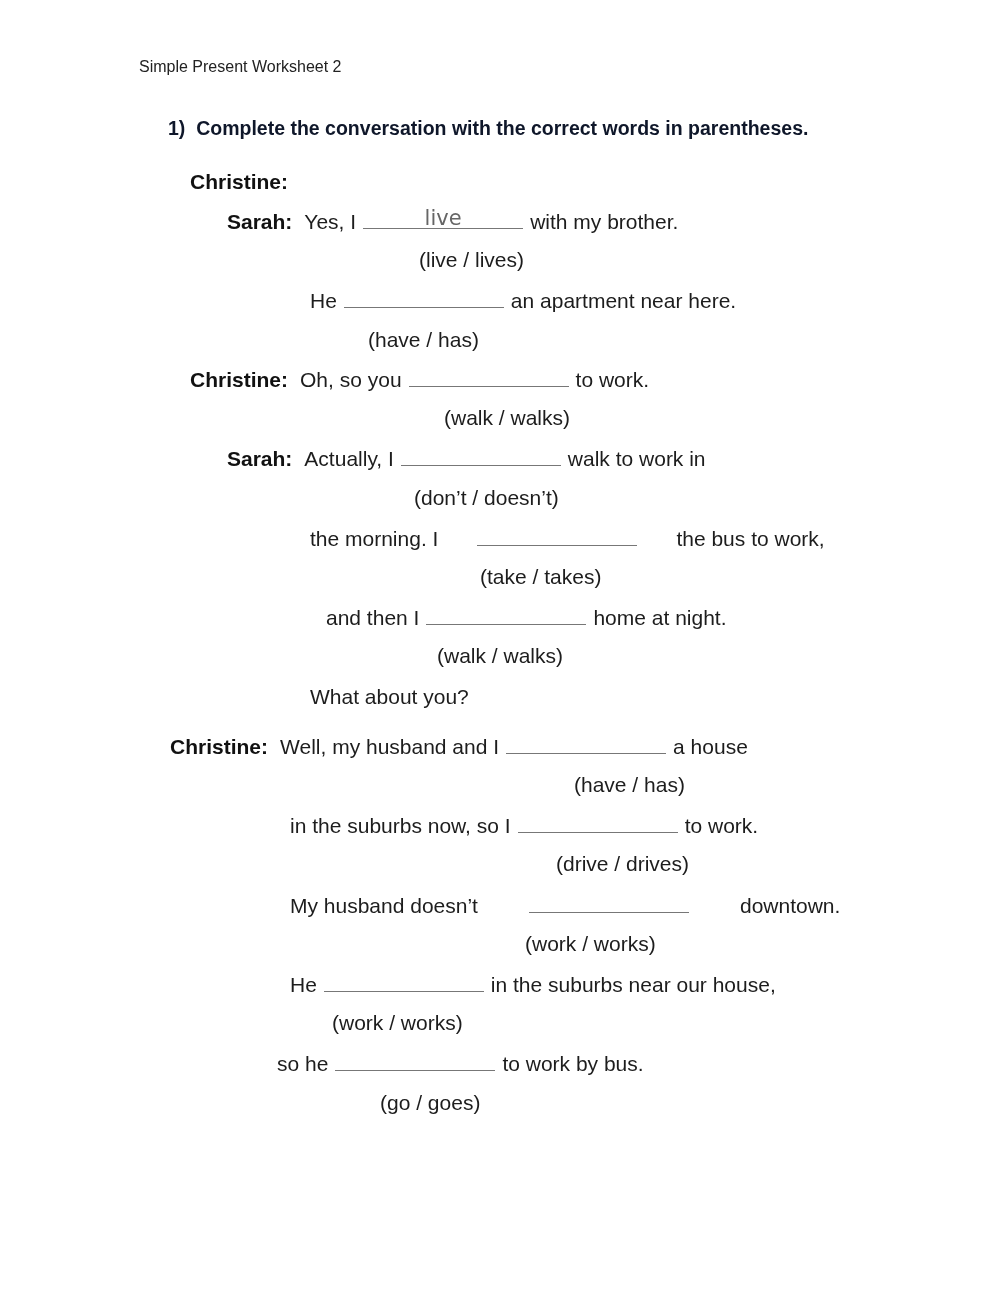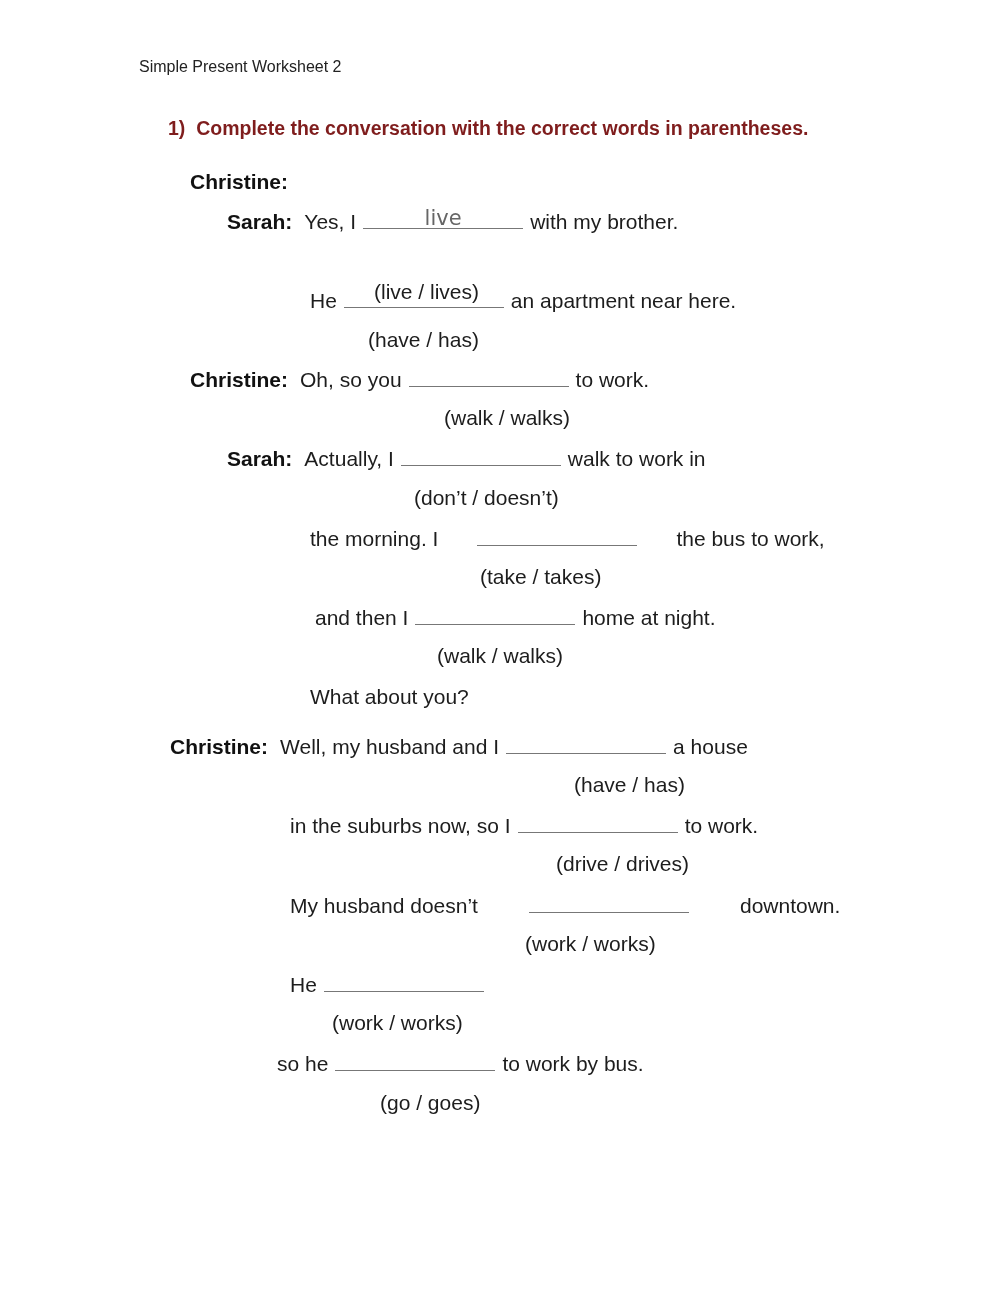--- a/index.html
+++ b/index.html
@@ -1,19 +1,19 @@
 <!DOCTYPE html>
 <html><head>
 <meta charset="utf-8">
 <style>
   html, body { margin:0; padding:0; background:#ffffff; }
   body { width:1000px; height:1291px; position:relative; overflow:hidden;
          font-family:"Liberation Sans", "DejaVu Sans", sans-serif; color:#1a1a1a; }
   .header { position:absolute; left:139px; top:58px; font-size:16px; color:#222; }
-  .title { position:absolute; left:168px; top:117px; font-size:19.5px; font-weight:bold; color:#7f1d1d; }
+  .title { position:absolute; left:168px; top:117px; font-size:19.5px; font-weight:bold; color:#0f172a; }
   .abs { position:absolute; white-space:nowrap; }
   .line { font-size:21px; color:#1d1d1d; display:flex; align-items:baseline; }
   .speaker { font-weight:bold; color:#111; }
   .blank { display:inline-block; border-bottom:1.5px solid #777; height:18px; margin:0 7px; position:relative; }
   .blank .ans { position:absolute; left:0; right:0; bottom:-2px; text-align:center;
                 font-size:21px; color:#666; font-family:"DejaVu Sans", sans-serif; font-weight:normal; }
   .hint { font-size:21px; color:#1d1d1d; }
 </style>
 </head>
 <body>
@@ -30,21 +30,21 @@
 </div>
 
 <div class="abs line" style="left:227px; top:210px;">
   <span class="speaker">Sarah:</span>
   <span style="margin-left:12px">Yes, I</span>
   <span class="blank" style="width:160px">
       <span class="ans">live</span>
     </span>
   <span>with my brother.</span>
 </div>
-<div class="abs hint" style="left:374px; top:248px;margin-top:32px;">(live / lives)</div>
+<div class="abs hint" style="left:419px; top:248px;">(live / lives)</div>
 
 <div class="abs line" style="left:310px; top:289px;">
   <span>He</span>
   <span class="blank" style="width:160px"></span>
   <span>an apartment near here.</span>
 </div>
 <div class="abs hint" style="left:368px; top:328px;">(have / has)</div>
 
 <div class="abs line" style="left:190px; top:368px;">
   <span class="speaker">Christine:</span>
@@ -62,21 +62,21 @@
 </div>
 <div class="abs hint" style="left:414px; top:486px;">(don’t / doesn’t)</div>
 
 <div class="abs line" style="left:310px; top:527px;gap:32px;">
   <span>the morning. I</span>
   <span class="blank" style="width:160px"></span>
   <span>the bus to work,</span>
 </div>
 <div class="abs hint" style="left:480px; top:565px;">(take / takes)</div>
 
-<div class="abs line" style="left:315px; top:606px;">
+<div class="abs line" style="left:326px; top:606px;">
   <span>and then I</span>
   <span class="blank" style="width:160px"></span>
   <span>home at night.</span>
 </div>
 <div class="abs hint" style="left:437px; top:644px;">(walk / walks)</div>
 
 <div class="abs line" style="left:310px; top:685px;">
   <span>What about you?</span>
 </div>
 
@@ -98,20 +98,21 @@
 <div class="abs line" style="left:290px; top:894px;gap:44px;">
   <span>My husband doesn’t</span>
   <span class="blank" style="width:160px"></span>
   <span>downtown.</span>
 </div>
 <div class="abs hint" style="left:525px; top:932px;">(work / works)</div>
 
 <div class="abs line" style="left:290px; top:973px;">
   <span>He</span>
   <span class="blank" style="width:160px"></span>
+  <span>in the suburbs near our house,</span>
 </div>
 <div class="abs hint" style="left:332px; top:1011px;">(work / works)</div>
 
 <div class="abs line" style="left:277px; top:1052px;">
   <span>so he</span>
   <span class="blank" style="width:160px"></span>
   <span>to work by bus.</span>
 </div>
 <div class="abs hint" style="left:380px; top:1091px;">(go / goes)</div>
 

